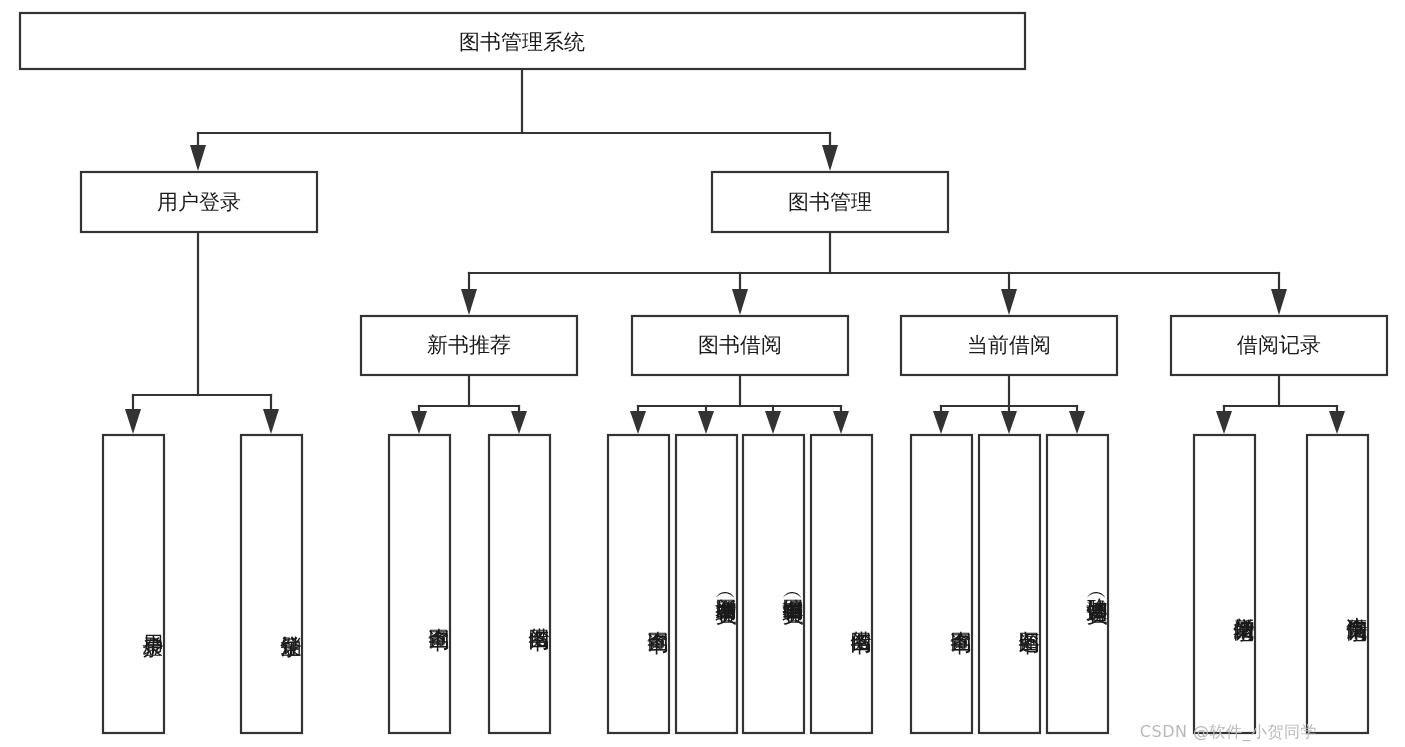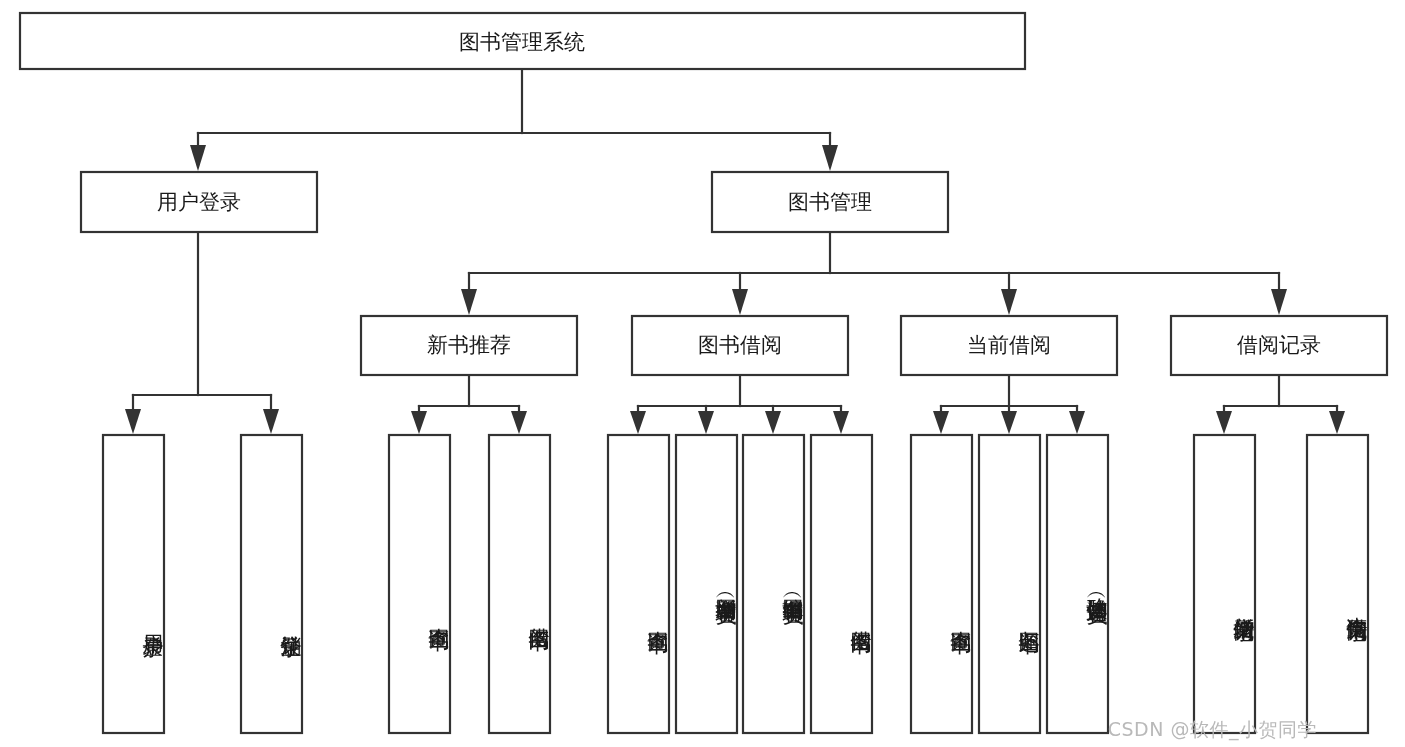--- a/index.html
+++ b/index.html
@@ -63,21 +63,21 @@
     pointer-events: none;
     display: flex;
     align-items: flex-start;
     justify-content: center;
   }
   #watermark {
     position: absolute;
     right: 6px;
     bottom: 4px;
     font-family: "DejaVu Sans", "Liberation Sans", sans-serif;
-    font-size: 19px;
+    font-size: 16px;
     color: #b9b9b9;
     letter-spacing: 0.5px;
     white-space: nowrap;
   }
 </style>
 </head>
 <body>
 
 <div id="diagram-root">
 

